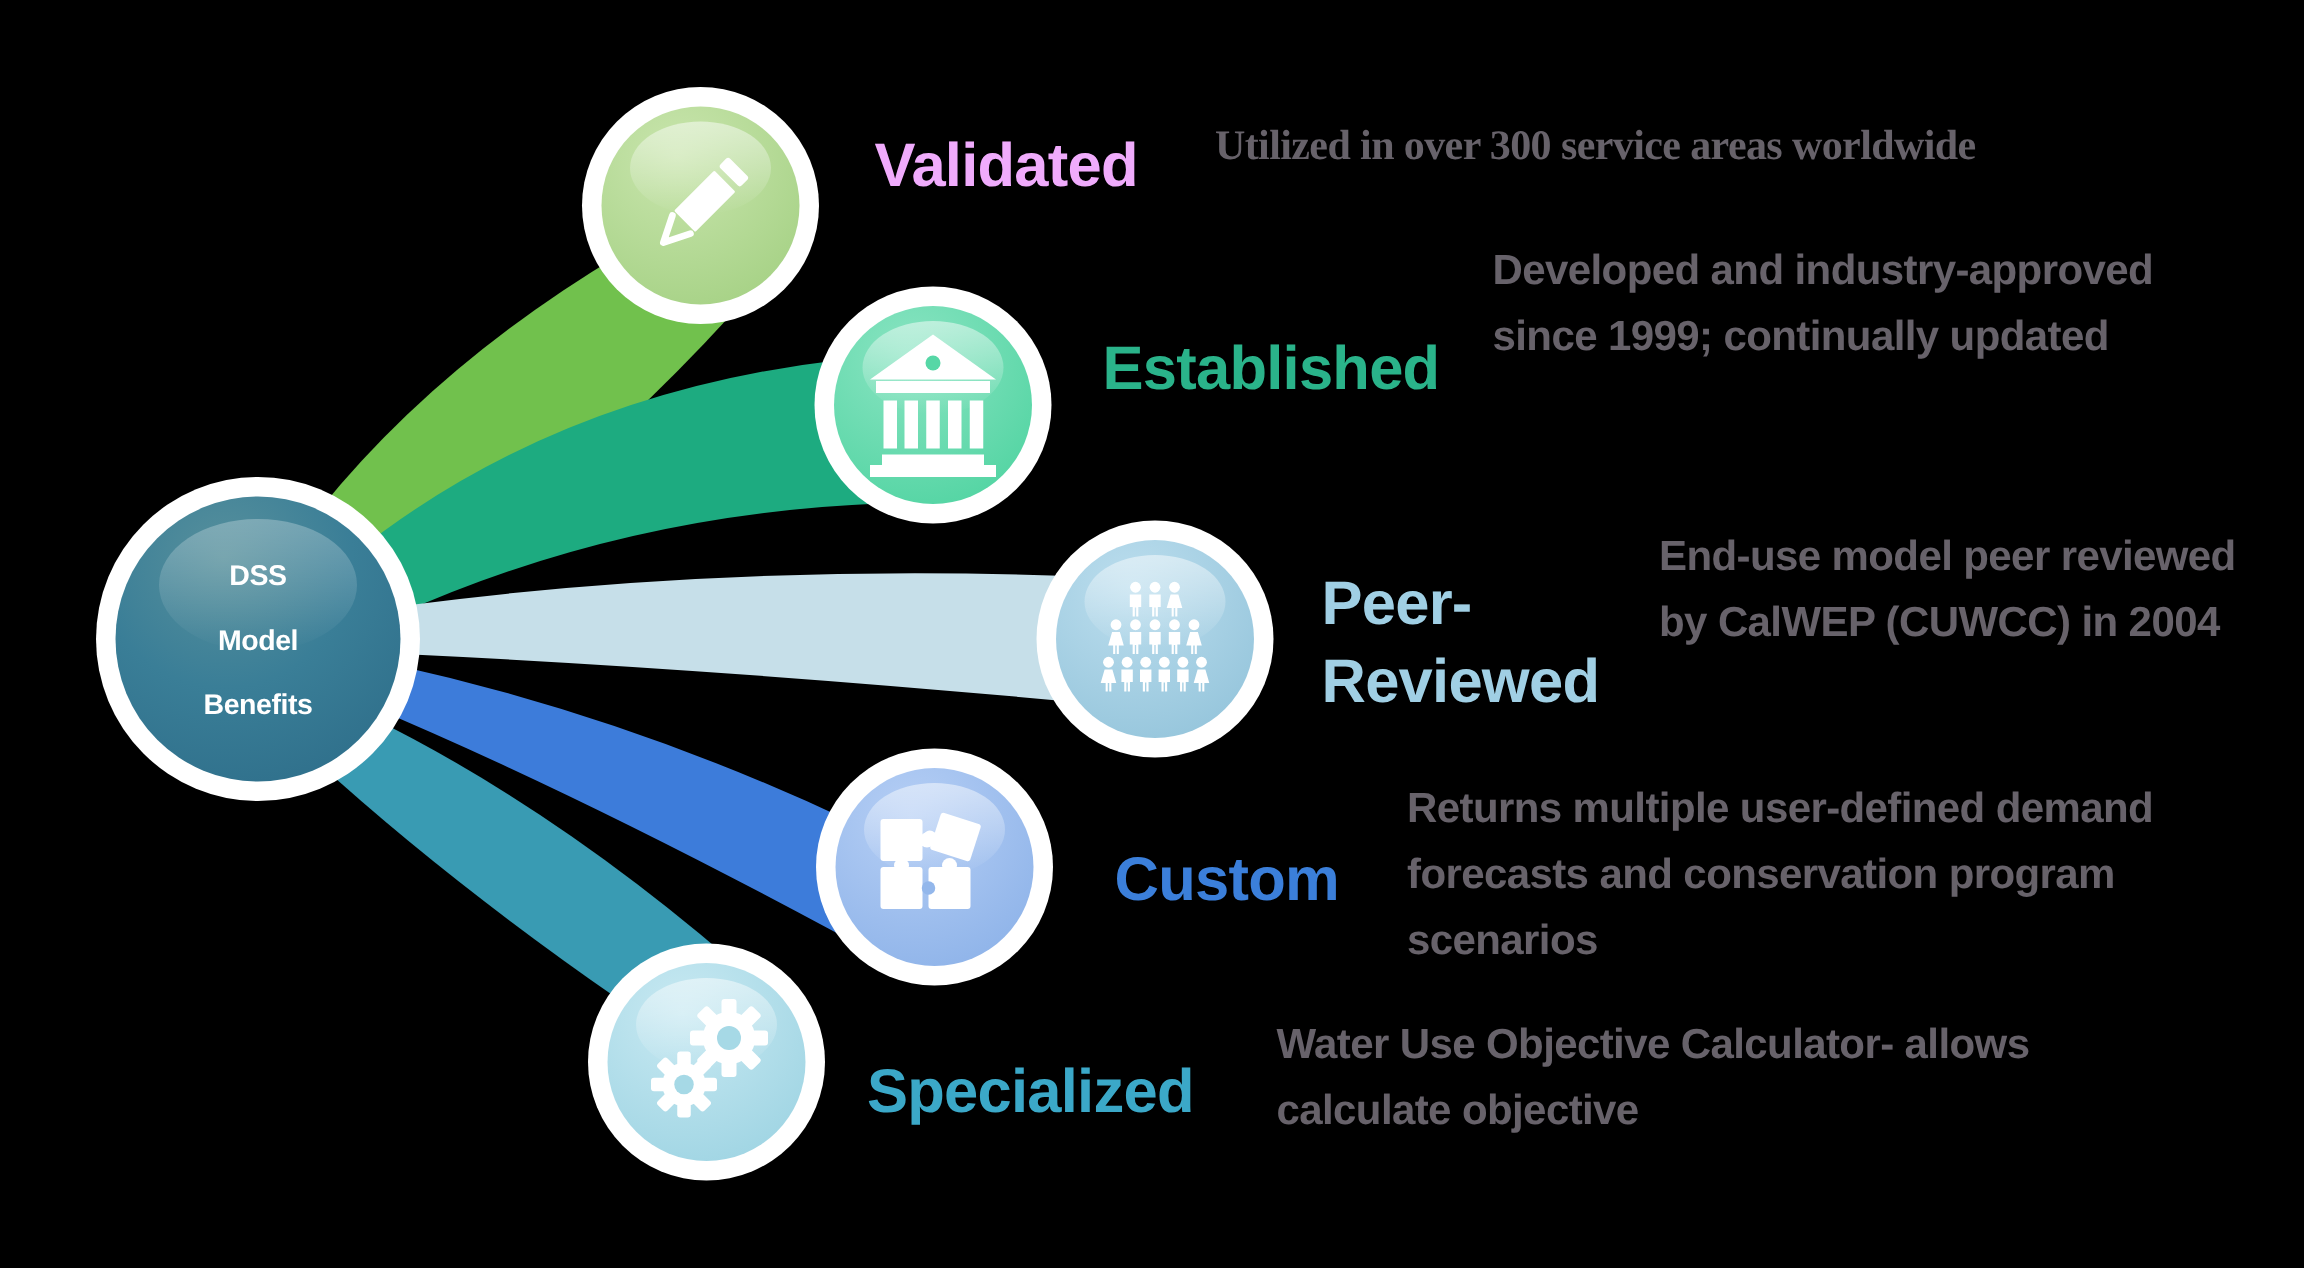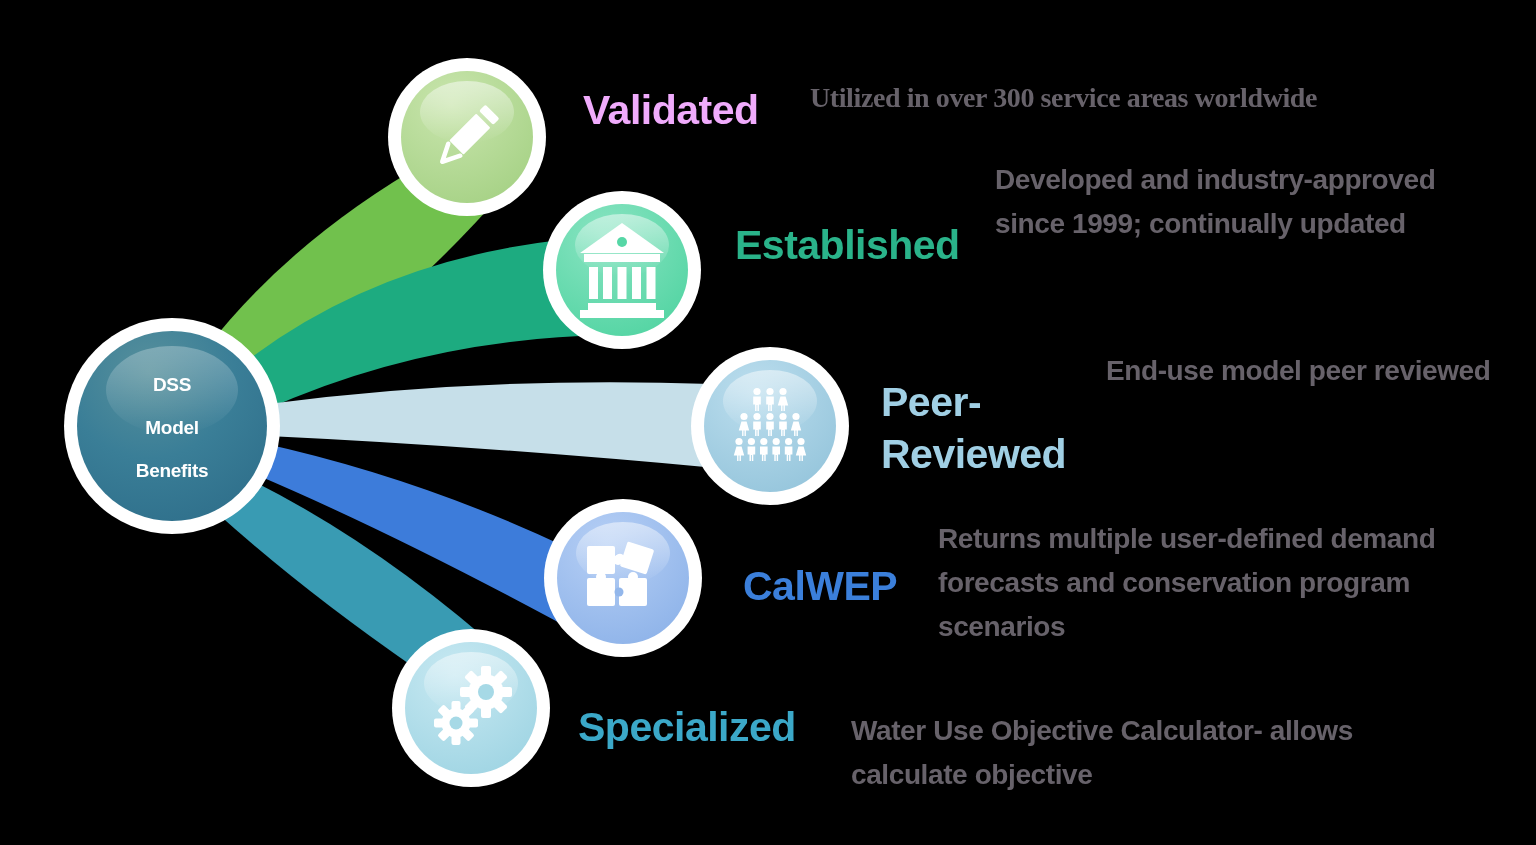--- a/index.html
+++ b/index.html
@@ -21,21 +21,21 @@
   .label-custom     {left:743px;top:560px; color:#3b7fda;}
   .label-specialized{left:578px;top:701px; color:#3ba8c8;}
   .desc{
     position:absolute;color:#67626a;font-size:28px;font-weight:700;
     line-height:44px;letter-spacing:-0.4px;
   }
   .desc-validated  {left:810px; top:76px;font-family:Liberation Serif, serif;}
   .desc-established{left:995px; top:158px;}
   .desc-peer       {left:1106px;top:349px;}
   .desc-custom     {left:938px; top:517px;}
-  .desc-specialized{left:851px; top:709px;}
+  .desc-specialized{left:851px; top:674px;}
 </style>
 </head>
 <body>
 
 <div class="stage">
 
   <svg class="artwork" width="1536" height="845" viewBox="0 0 1536 845">
     <defs>
       <linearGradient id="gloss" x1="0" y1="0" x2="0" y2="1">
         <stop offset="0" stop-color="#ffffff" stop-opacity="0.5"></stop>
@@ -188,32 +188,33 @@
 
   <div class="center-title">
     <div>DSS</div>
     <div>Model</div>
     <div>Benefits</div>
   </div>
 
   <div class="node-label label-validated">Validated</div>
   <div class="node-label label-established">Established</div>
   <div class="node-label label-peer">Peer-Reviewed</div>
-  <div class="node-label label-custom">CalWEP</div>
+  <div class="node-label label-custom">Custom</div>
   <div class="node-label label-specialized">Specialized</div>
 
   <div class="desc desc-validated">
     <div>Utilized in over 300 service areas worldwide</div>
   </div>
   <div class="desc desc-established">
     <div>Developed and industry-approved</div>
     <div>since 1999; continually updated</div>
   </div>
   <div class="desc desc-peer">
     <div>End-use model peer reviewed</div>
+    <div>by CalWEP (CUWCC) in 2004</div>
   </div>
   <div class="desc desc-custom">
     <div>Returns multiple user-defined demand</div>
     <div>forecasts and conservation program</div>
     <div>scenarios</div>
   </div>
   <div class="desc desc-specialized">
     <div>Water Use Objective Calculator- allows</div>
     <div>calculate objective</div>
   </div>

